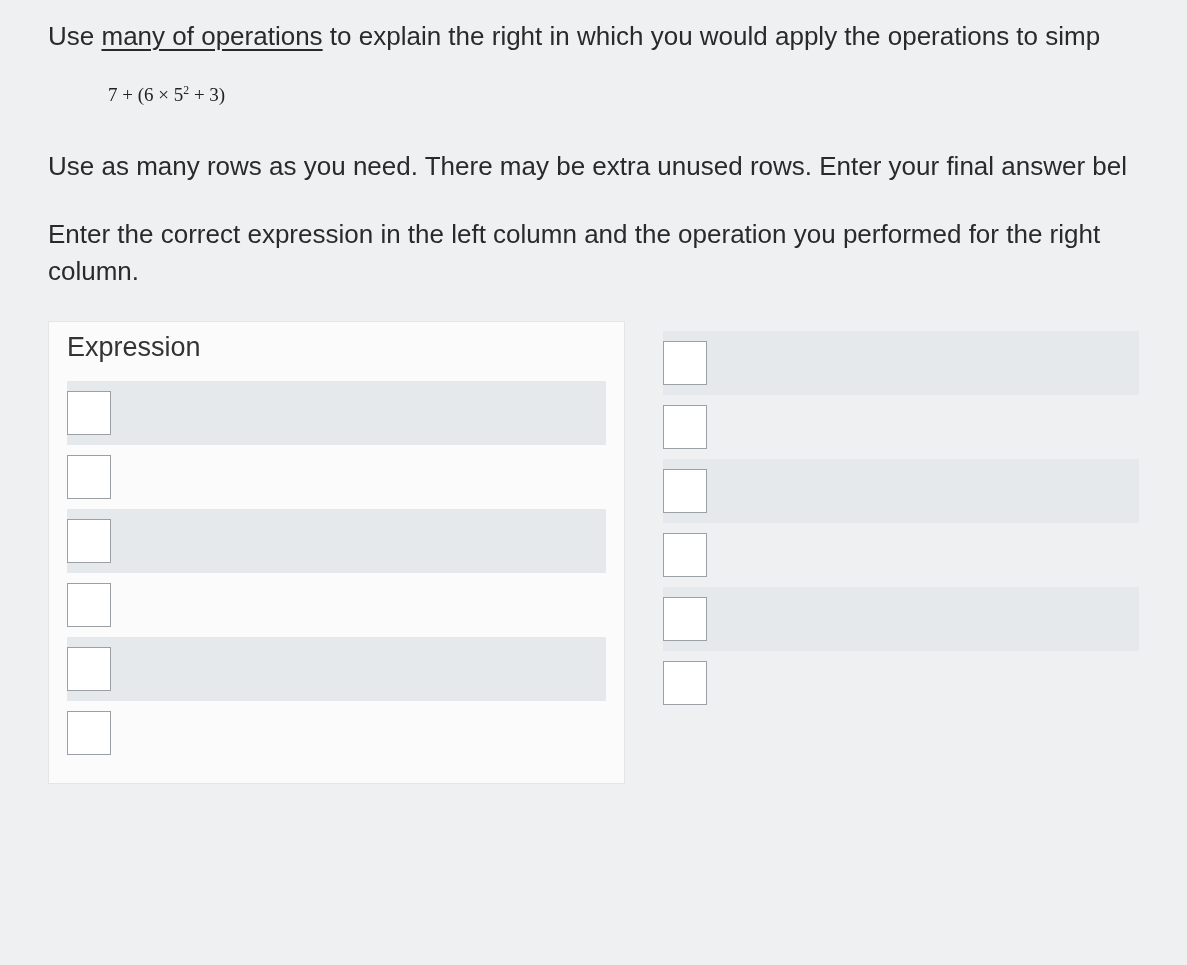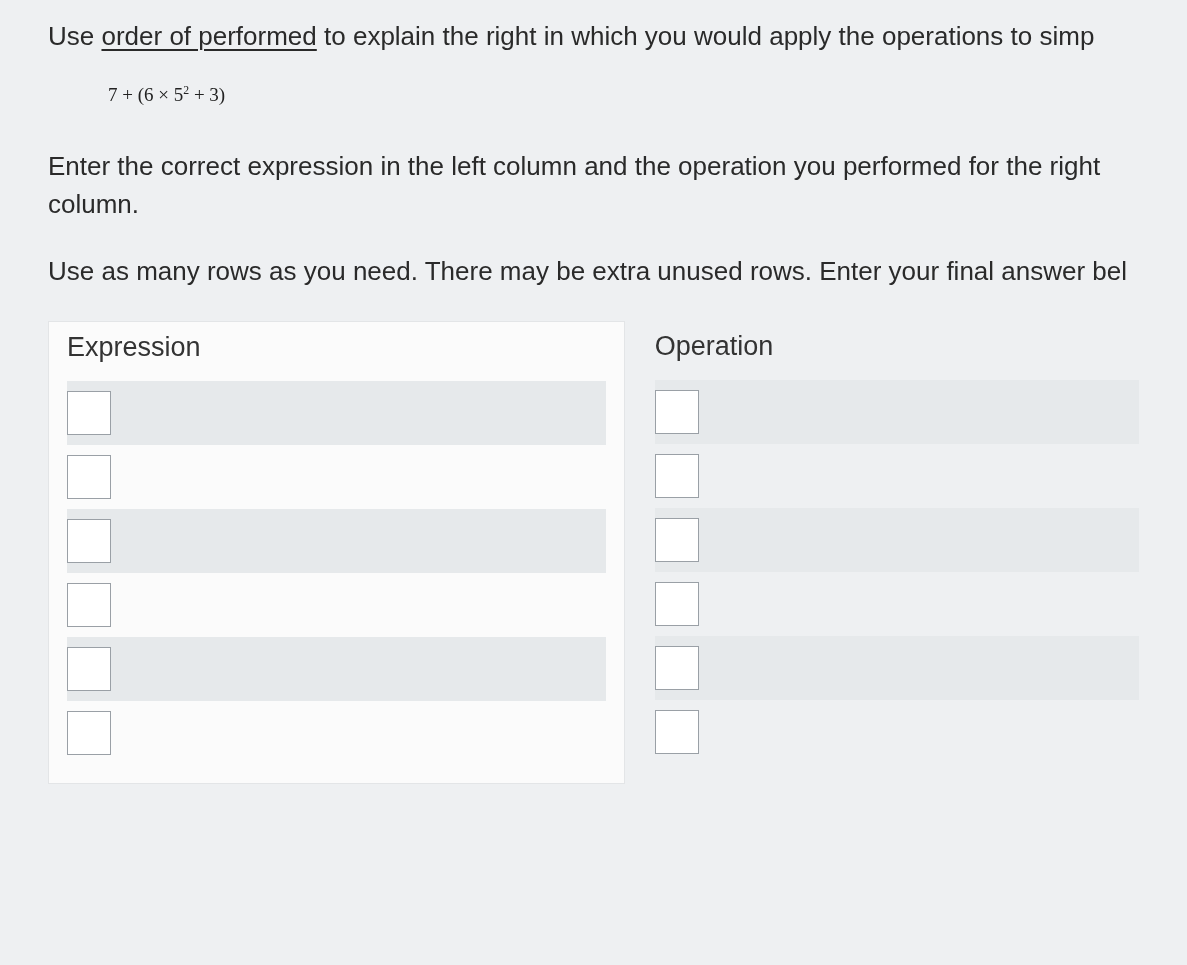--- a/index.html
+++ b/index.html
@@ -36,21 +36,21 @@
     font-size: 0.62em;
     vertical-align: super;
   }
   .paragraph {
     font-size: 26px;
     line-height: 1.45;
     margin-bottom: 30px;
   }
   .table-wrap {
     display: flex;
-    gap: 0;
+    gap: 8px;
     width: 100%;
     margin-top: 24px;
   }
   .col {
     padding: 10px 18px 18px 18px;
   }
   .col-left {
     width: 52%;
     background: #fbfbfb;
     border: 1px solid #e3e5e7;
@@ -85,30 +85,30 @@
     padding: 0;
     text-align: center;
   }
 </style>
 </head>
 <body>
 
 <div class="page">
 
   <div class="instruction">
-    <span>Use </span><span class="ulink">order of performed</span><span> to explain the right in which you would apply the operations to simp</span><br>
+    <span>Use </span><span class="ulink">many of operations</span><span> to explain the right in which you would apply the operations to simp</span><br>
   </div>
 
   <div class="expr">
     7 + (6 × 5<sup>2</sup> + 3)
   </div>
 
+  <div class="paragraph">Use as many rows as you need. There may be extra unused rows. Enter your final answer bel</div>
+
   <div class="paragraph">Enter the correct expression in the left column and the operation you performed for the right column.</div>
-
-  <div class="paragraph">Use as many rows as you need. There may be extra unused rows. Enter your final answer bel</div>
 
   <div class="table-wrap">
 
     <div class="col col-left">
       <div class="col-header">Expression</div>
       <div class="rows">
         <div class="row-band shaded">
           <input class="input-cell" value="" style="">
         </div>
         <div class="row-band">
@@ -123,21 +123,20 @@
         <div class="row-band shaded">
           <input class="input-cell" value="" style="">
         </div>
         <div class="row-band">
           <input class="input-cell" value="" style="">
         </div>
       </div>
     </div>
 
     <div class="col col-right">
-      <div class="col-header">Operation</div>
       <div class="rows">
         <div class="row-band shaded">
           <input class="input-cell" value="" style="">
         </div>
         <div class="row-band">
           <input class="input-cell" value="" style="">
         </div>
         <div class="row-band shaded">
           <input class="input-cell" value="" style="">
         </div>

